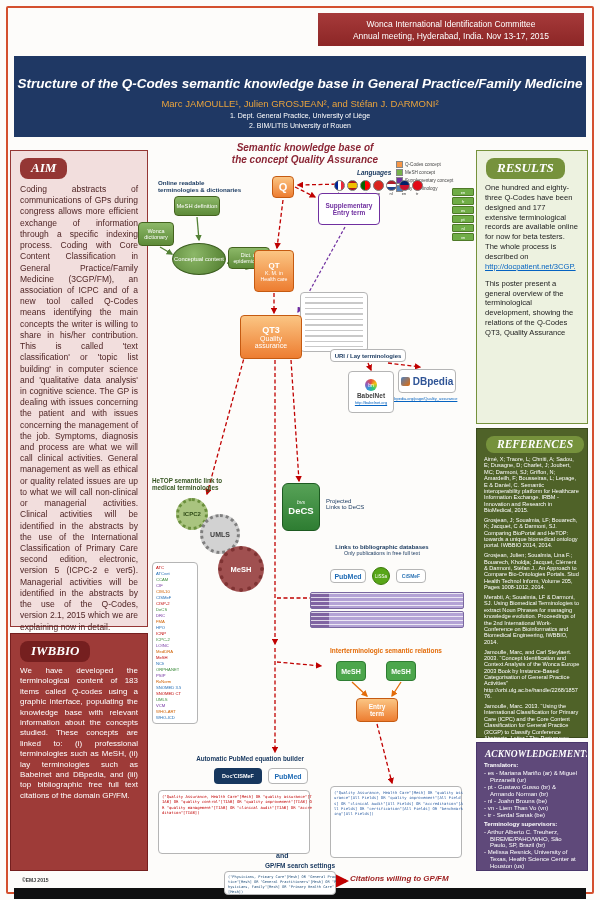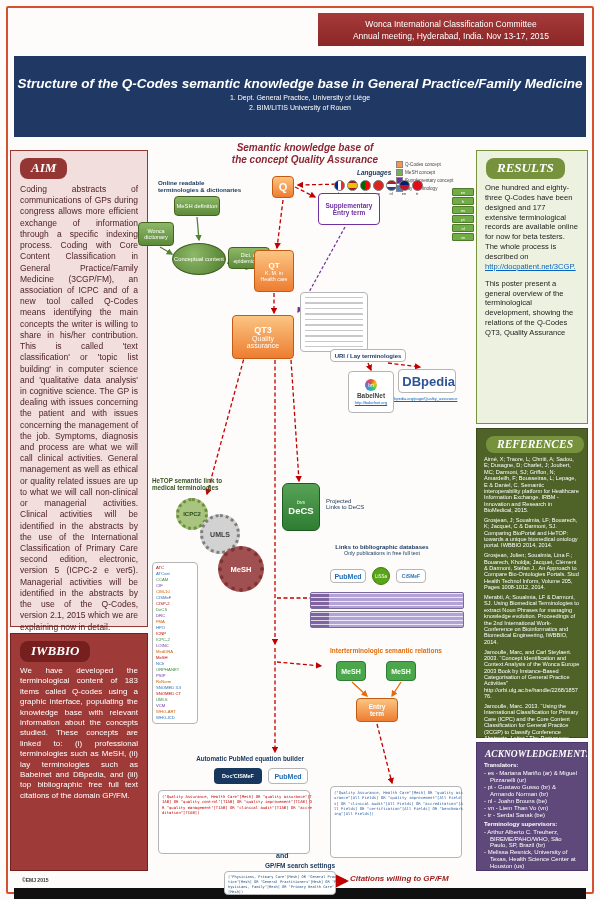--- a/index.html
+++ b/index.html
@@ -119,26 +119,27 @@
     <line class="lo" x1="401" y1="682" x2="392" y2="696" marker-end="url(#mO)"></line>
     <line class="lg-line" x1="197" y1="217" x2="199" y2="240" marker-end="url(#mG)"></line>
     <line class="lg-line" x1="160" y1="247" x2="172" y2="254" marker-end="url(#mG)"></line>
     <line class="lg-line" x1="227" y1="263" x2="251" y2="268" marker-end="url(#mG)"></line>
     <line class="lr2" x1="337" y1="881" x2="346" y2="881" marker-end="url(#mR)"></line>
   </svg>
 
   <div class="frame"></div>
 
   <div class="abs banner">
-    <div>Wonca International Classification Committee</div>
+    <div>Wonca International Identification Committee</div>
     <div>Annual meeting, Hyderabad, India. Nov 13-17, 2015</div>
   </div>
 
   <div class="abs titleband">
     <div class="main-title">Structure of the Q-Codes semantic knowledge base in General Practice/Family Medicine</div>
+    <div class="authors">Marc JAMOULLE¹, Julien GROSJEAN², and Stéfan J. DARMONI²</div>
     <div class="affil">1.   Dept. General Practice, University of Liège</div>
     <div class="affil">2.   BIM/LITIS University of Rouen</div>
   </div>
 
   <section class="panel aim">
     <span class="ptab">AIM</span>
     <div class="aim-body">Coding abstracts of communications of GPs during congress allows more efficient exchange of information through a specific indexing process. Coding with Core Content Classification in General Practice/Family Medicine (3CGP/FM), an association of ICPC and of a new tool called Q-Codes means identifying the main concepts the writer is willing to share in his/her contribution. This is called 'text classification' or 'topic list building' in computer science and 'qualitative data analysis' in cognitive science. The GP is dealing with issues concerning the patient and with issues concerning the management of the job. Symptoms, diagnosis and process are what we will call clinical activities. General management as well as ethical or quality related issues are up to what we will call non-clinical or managerial activities. Clinical activities will be identified in the abstracts by the use of the International Classification of Primary Care second edition, electronic, version 5 (ICPC-2 e ver5). Managerial activities will be identified in the abstracts by the use of the Q-Codes, version 2.1, 2015 which we are explaining now in detail.</div>
   </section>
 
   <section class="panel method">
@@ -275,37 +276,37 @@
     <div class="node orange" style="left:254px;top:250px;width:40px;height:42px;text-align:right;">
       <div style="font-size:8px;font-weight:bold;">QT</div>
       <div style="font-size:5.3px;">K. M. in</div>
       <div style="font-size:5.3px;">Health care</div>
     </div>
 
     <div class="node whitebox" style="left:300px;top:292px;width:68px;height:60px;padding:4px;justify-content:flex-start;">
       <div class="note-stripes"></div>
     </div>
 
-    <div class="node orange" style="left:232px;top:315px;width:62px;height:44px;border-width:1.5px;">
+    <div class="node orange" style="left:240px;top:315px;width:62px;height:44px;border-width:1.5px;">
       <div style="font-size:9px;font-weight:bold;">QT3</div>
       <div style="font-size:7px;">Quality</div>
       <div style="font-size:7px;">assurance</div>
     </div>
 
     <div class="node whitebox" style="left:330px;top:349px;width:76px;height:13px;font-size:6px;font-weight:bold;color:#17375e;">URI / Lay terminologies</div>
 
     <div class="node whitebox" style="left:348px;top:371px;width:46px;height:42px;gap:1px;">
       <div style="width:12px;height:12px;border-radius:50%;background:conic-gradient(#e74c3c,#f1c40f,#2ecc71,#3498db,#9b59b6,#e74c3c);color:#fff;font-size:5px;display:flex;align-items:center;justify-content:center;">bn</div>
       <div style="font-size:6.5px;font-weight:bold;color:#444;">BabelNet</div>
       <div class="lnk" style="font-size:4px;">http://babelnet.org</div>
     </div>
 
     <div class="node whitebox" style="left:398px;top:369px;width:58px;height:24px;flex-direction:row;gap:3px;">
       <span style="width:9px;height:9px;background:linear-gradient(135deg,#4f81bd,#e36c0a);border-radius:2px;"></span>
-      <span style="font-size:13px;font-weight:bold;color:#2f5496;text-align:right;">DBpedia</span>
+      <span style="font-size:10px;font-weight:bold;color:#2f5496;text-align:right;">DBpedia</span>
     </div>
     <div class="lnk abs" style="left:382px;top:396px;width:96px;font-size:4px;">http://dbpedia.org/page/Quality_assurance</div>
 
     <div class="abs" style="left:152px;top:477px;width:88px;font-size:6.3px;font-weight:bold;color:#375623;z-index:10;">HeTOP semantic link to medical terminologies</div>
 
     <div class="gear" style="left:176px;top:498px;width:32px;height:32px;border:3px dotted #6a8f3c;background:#a9c47f;color:#2f4b17;font-size:6px;">ICPC2</div>
     <div class="gear" style="left:200px;top:514px;width:40px;height:40px;border:3px dotted #7f7f7f;background:#d2d2d2;color:#404040;font-size:7px;">UMLS</div>
     <div class="gear" style="left:218px;top:546px;width:46px;height:46px;border:4px dotted #7f3333;background:#a05050;color:#fff;font-size:7.5px;">MeSH</div>
 
     <div class="node whitebox" style="left:152px;top:562px;width:46px;height:162px;justify-content:flex-start;align-items:flex-start;padding:2px 3px;overflow:hidden;">

